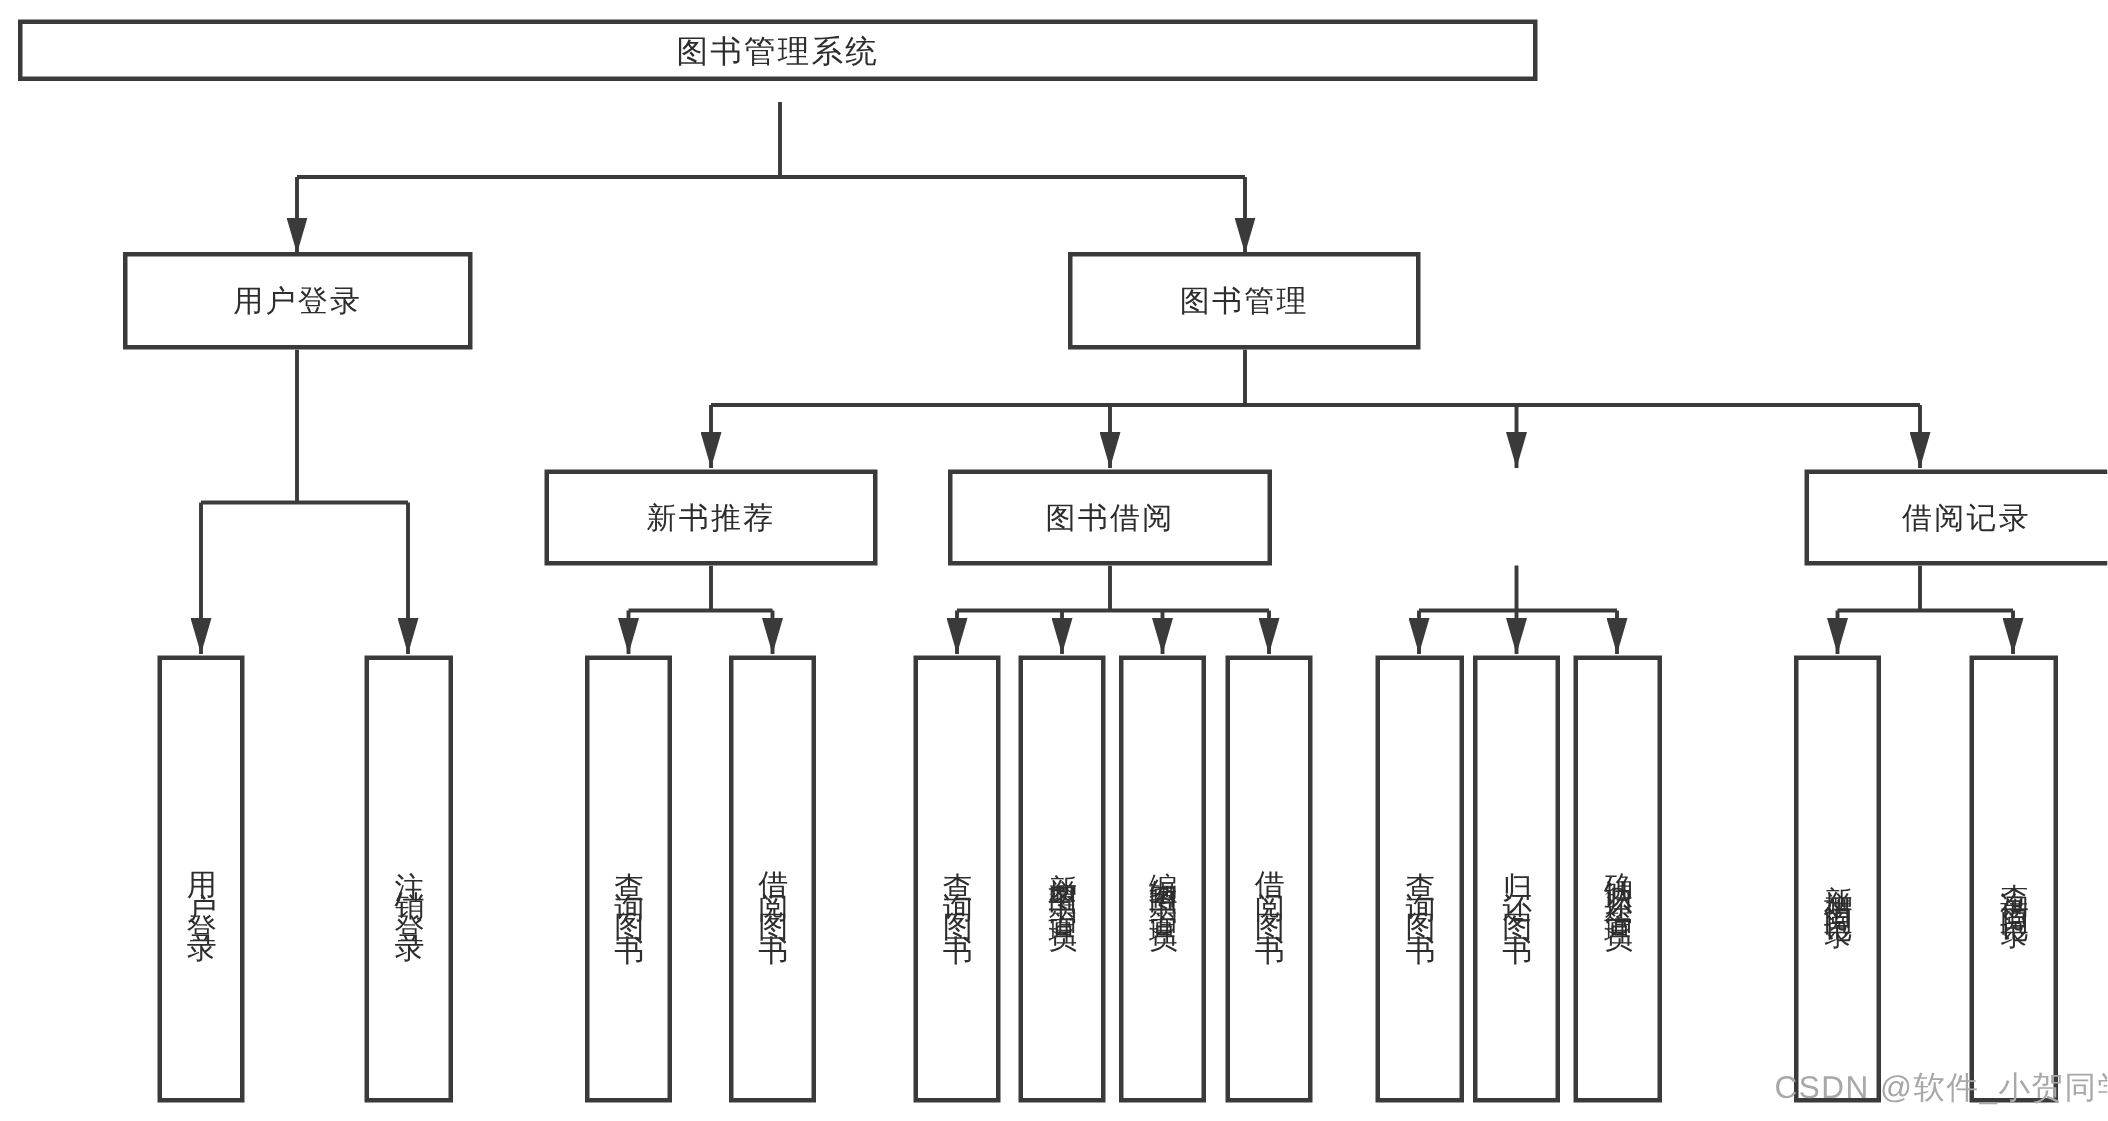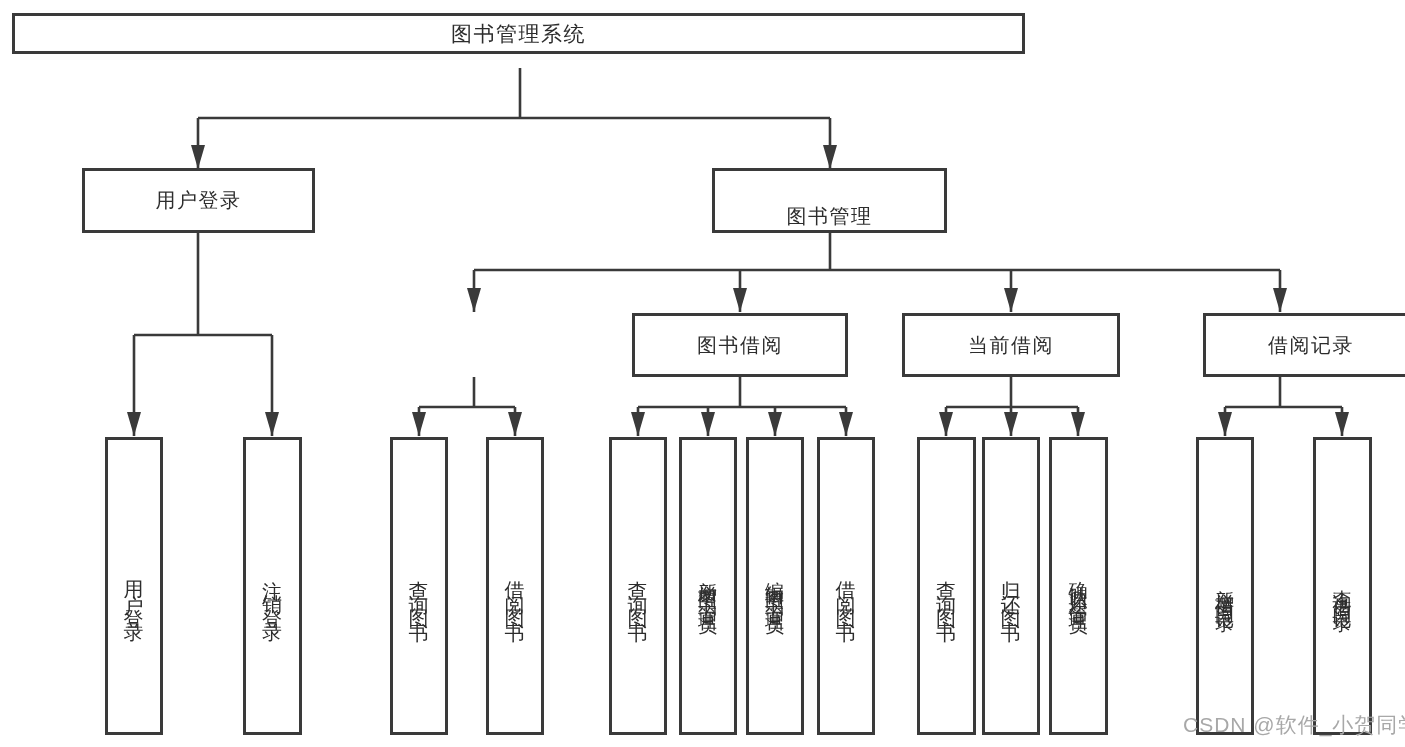--- a/index.html
+++ b/index.html
@@ -120,29 +120,29 @@
     </g>
   </svg>
 
   <div class="box" style="left:12px; top:13px; width:1013px; height:41px;">
     <span class="h-label root-label">图书管理系统</span>
   </div>
 
   <div class="box" style="left:82px; top:168px; width:233px; height:65px;">
     <span class="h-label">用户登录</span>
   </div>
-  <div class="box" style="left:712px; top:168px; width:235px; height:65px;align-items:flex-end;">
+  <div class="box" style="left:712px; top:168px; width:235px; height:65px;">
     <span class="h-label">图书管理</span>
   </div>
 
+  <div class="box" style="left:363px; top:313px; width:222px; height:64px;">
+    <span class="h-label">新书推荐</span>
+  </div>
   <div class="box" style="left:632px; top:313px; width:216px; height:64px;font-family:Liberation Serif, serif;">
     <span class="h-label">图书借阅</span>
-  </div>
-  <div class="box" style="left:902px; top:313px; width:218px; height:64px;">
-    <span class="h-label">当前借阅</span>
   </div>
   <div class="box" style="left:1203px; top:313px; width:216px; height:64px;">
     <span class="h-label">借阅记录</span>
   </div>
 
   <div class="box" style="left:105px; top:437px; width:58px; height:298px;">
     <span class="v-label">用户登录</span>
   </div>
   <div class="box" style="left:243px; top:437px; width:59px; height:298px;">
     <span class="v-label">注销登录</span>

